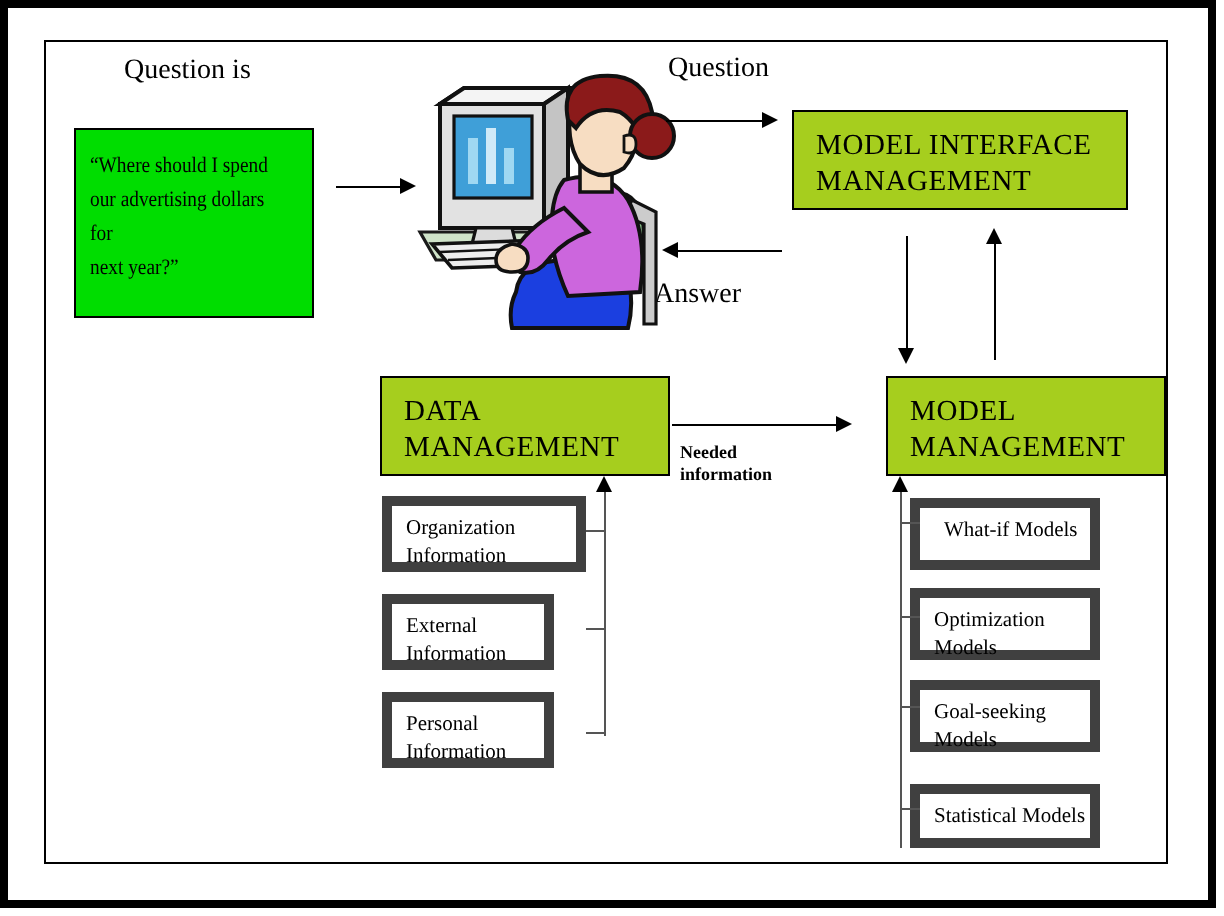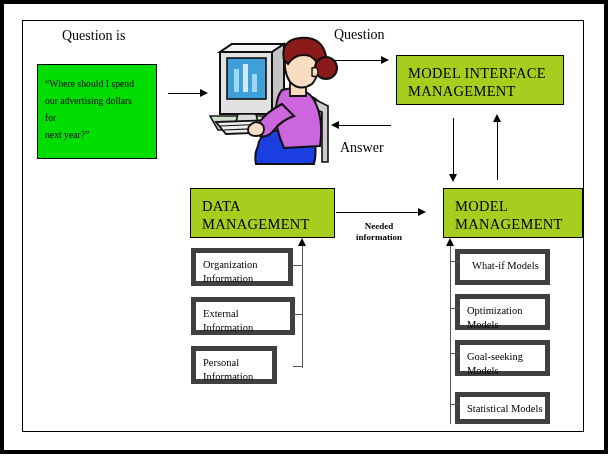--- a/index.html
+++ b/index.html
@@ -156,23 +156,23 @@
 
 <div id="canvas">
 
   <div id="outer-frame"></div>
   <div id="inner-frame"></div>
 
   <div class="plain-label" style="left:62px; top:28px;">Question is</div>
 
   <div class="plain-label" style="left:334px; top:27px;">Question</div>
 
-  <div class="plain-label" style="left:340px; top:140px;">Answer</div>
-
-  <div class="bold-small-label" style="left:356px; top:221px;text-align:center;">
+  <div class="plain-label" style="left:327px; top:140px;">Answer</div>
+
+  <div class="bold-small-label" style="left:340px; top:221px;">
     <div>Needed</div>
     <div>information</div>
   </div>
 
   <div class="green-box" style="left:37px; top:64px; width:120px; height:95px;">
     <div class="qtext">
       <div>“Where should I spend</div>
       <div>our advertising dollars for</div>
       <div>next year?”</div>
     </div>
@@ -254,21 +254,21 @@
   <div class="mgmt-box" style="left:443px; top:188px; width:140px; height:50px;">
     <div>MODEL</div>
     <div>MANAGEMENT</div>
   </div>
 
   <div class="sub-box" style="left:191px; top:248px; width:102px; height:38px;">
     <div>Organization</div>
     <div>Information</div>
   </div>
 
-  <div class="sub-box" style="left:191px; top:297px; width:104px; height:38px;">
+  <div class="sub-box" style="left:191px; top:297px; width:86px; height:38px;">
     <div>External</div>
     <div>Information</div>
   </div>
 
   <div class="sub-box" style="left:191px; top:346px; width:86px; height:38px;">
     <div>Personal</div>
     <div>Information</div>
   </div>
 
   <div class="thin-v" style="left:302px; top:246px; height:122px;"></div>

